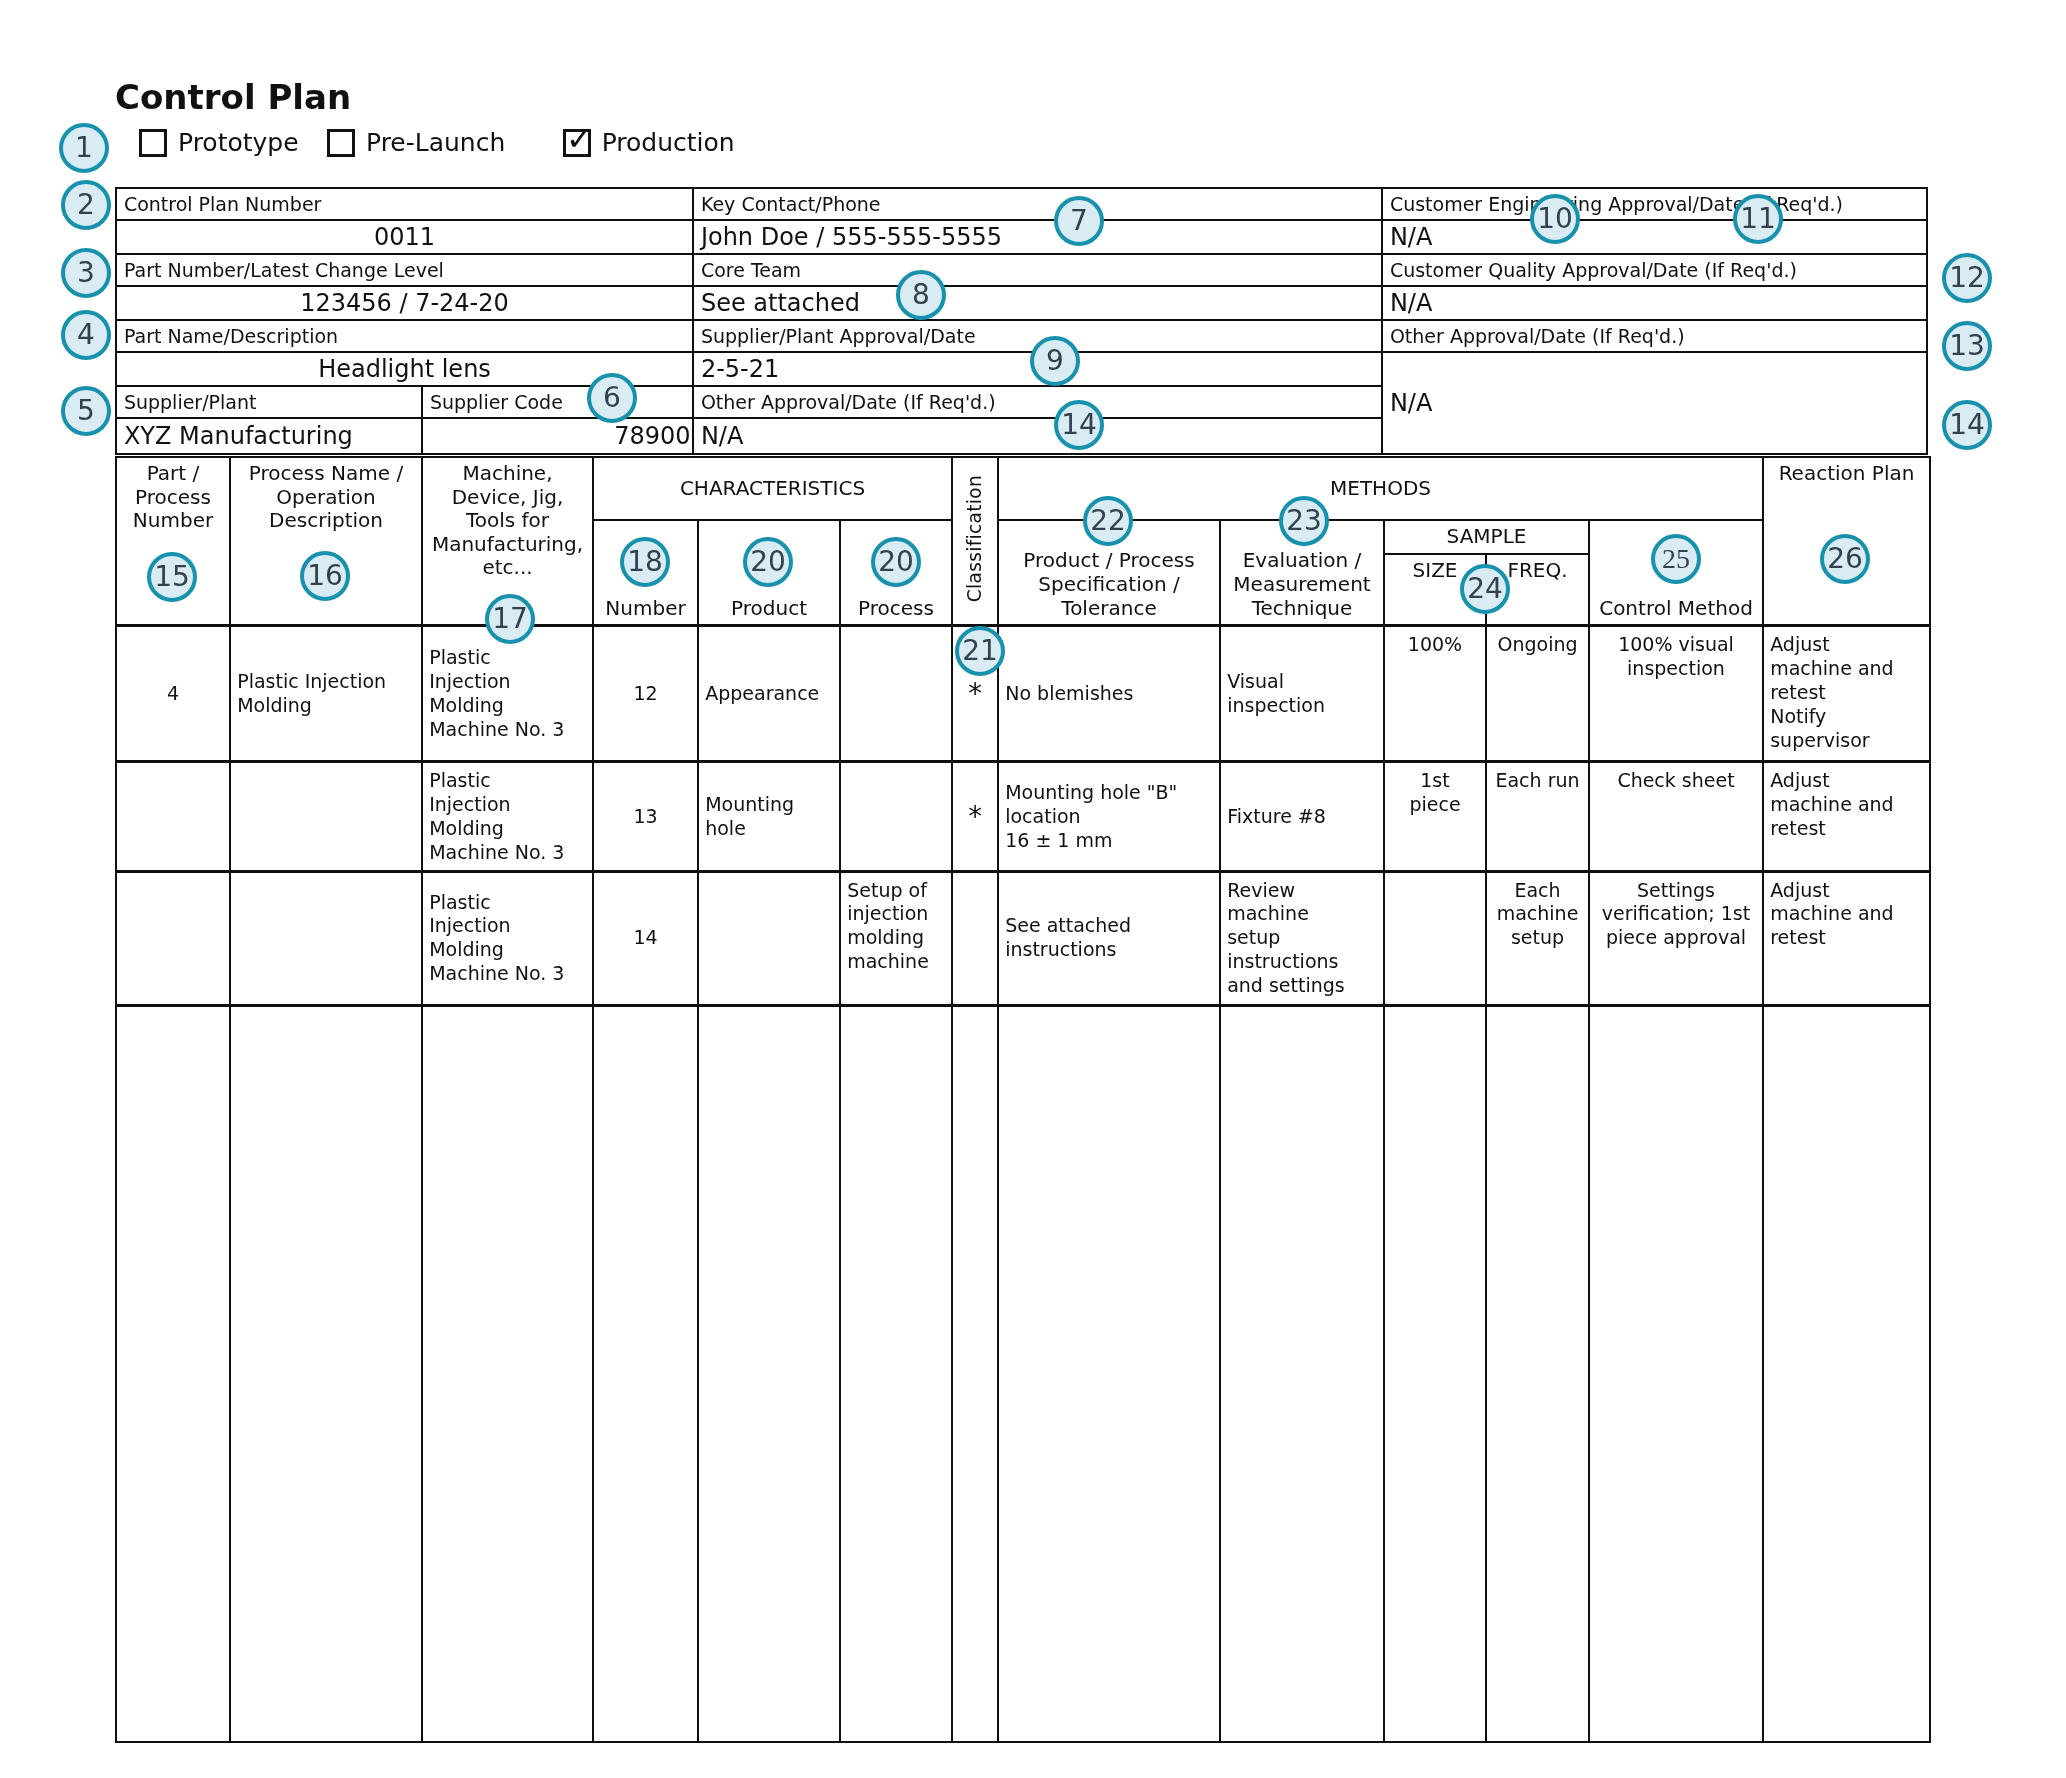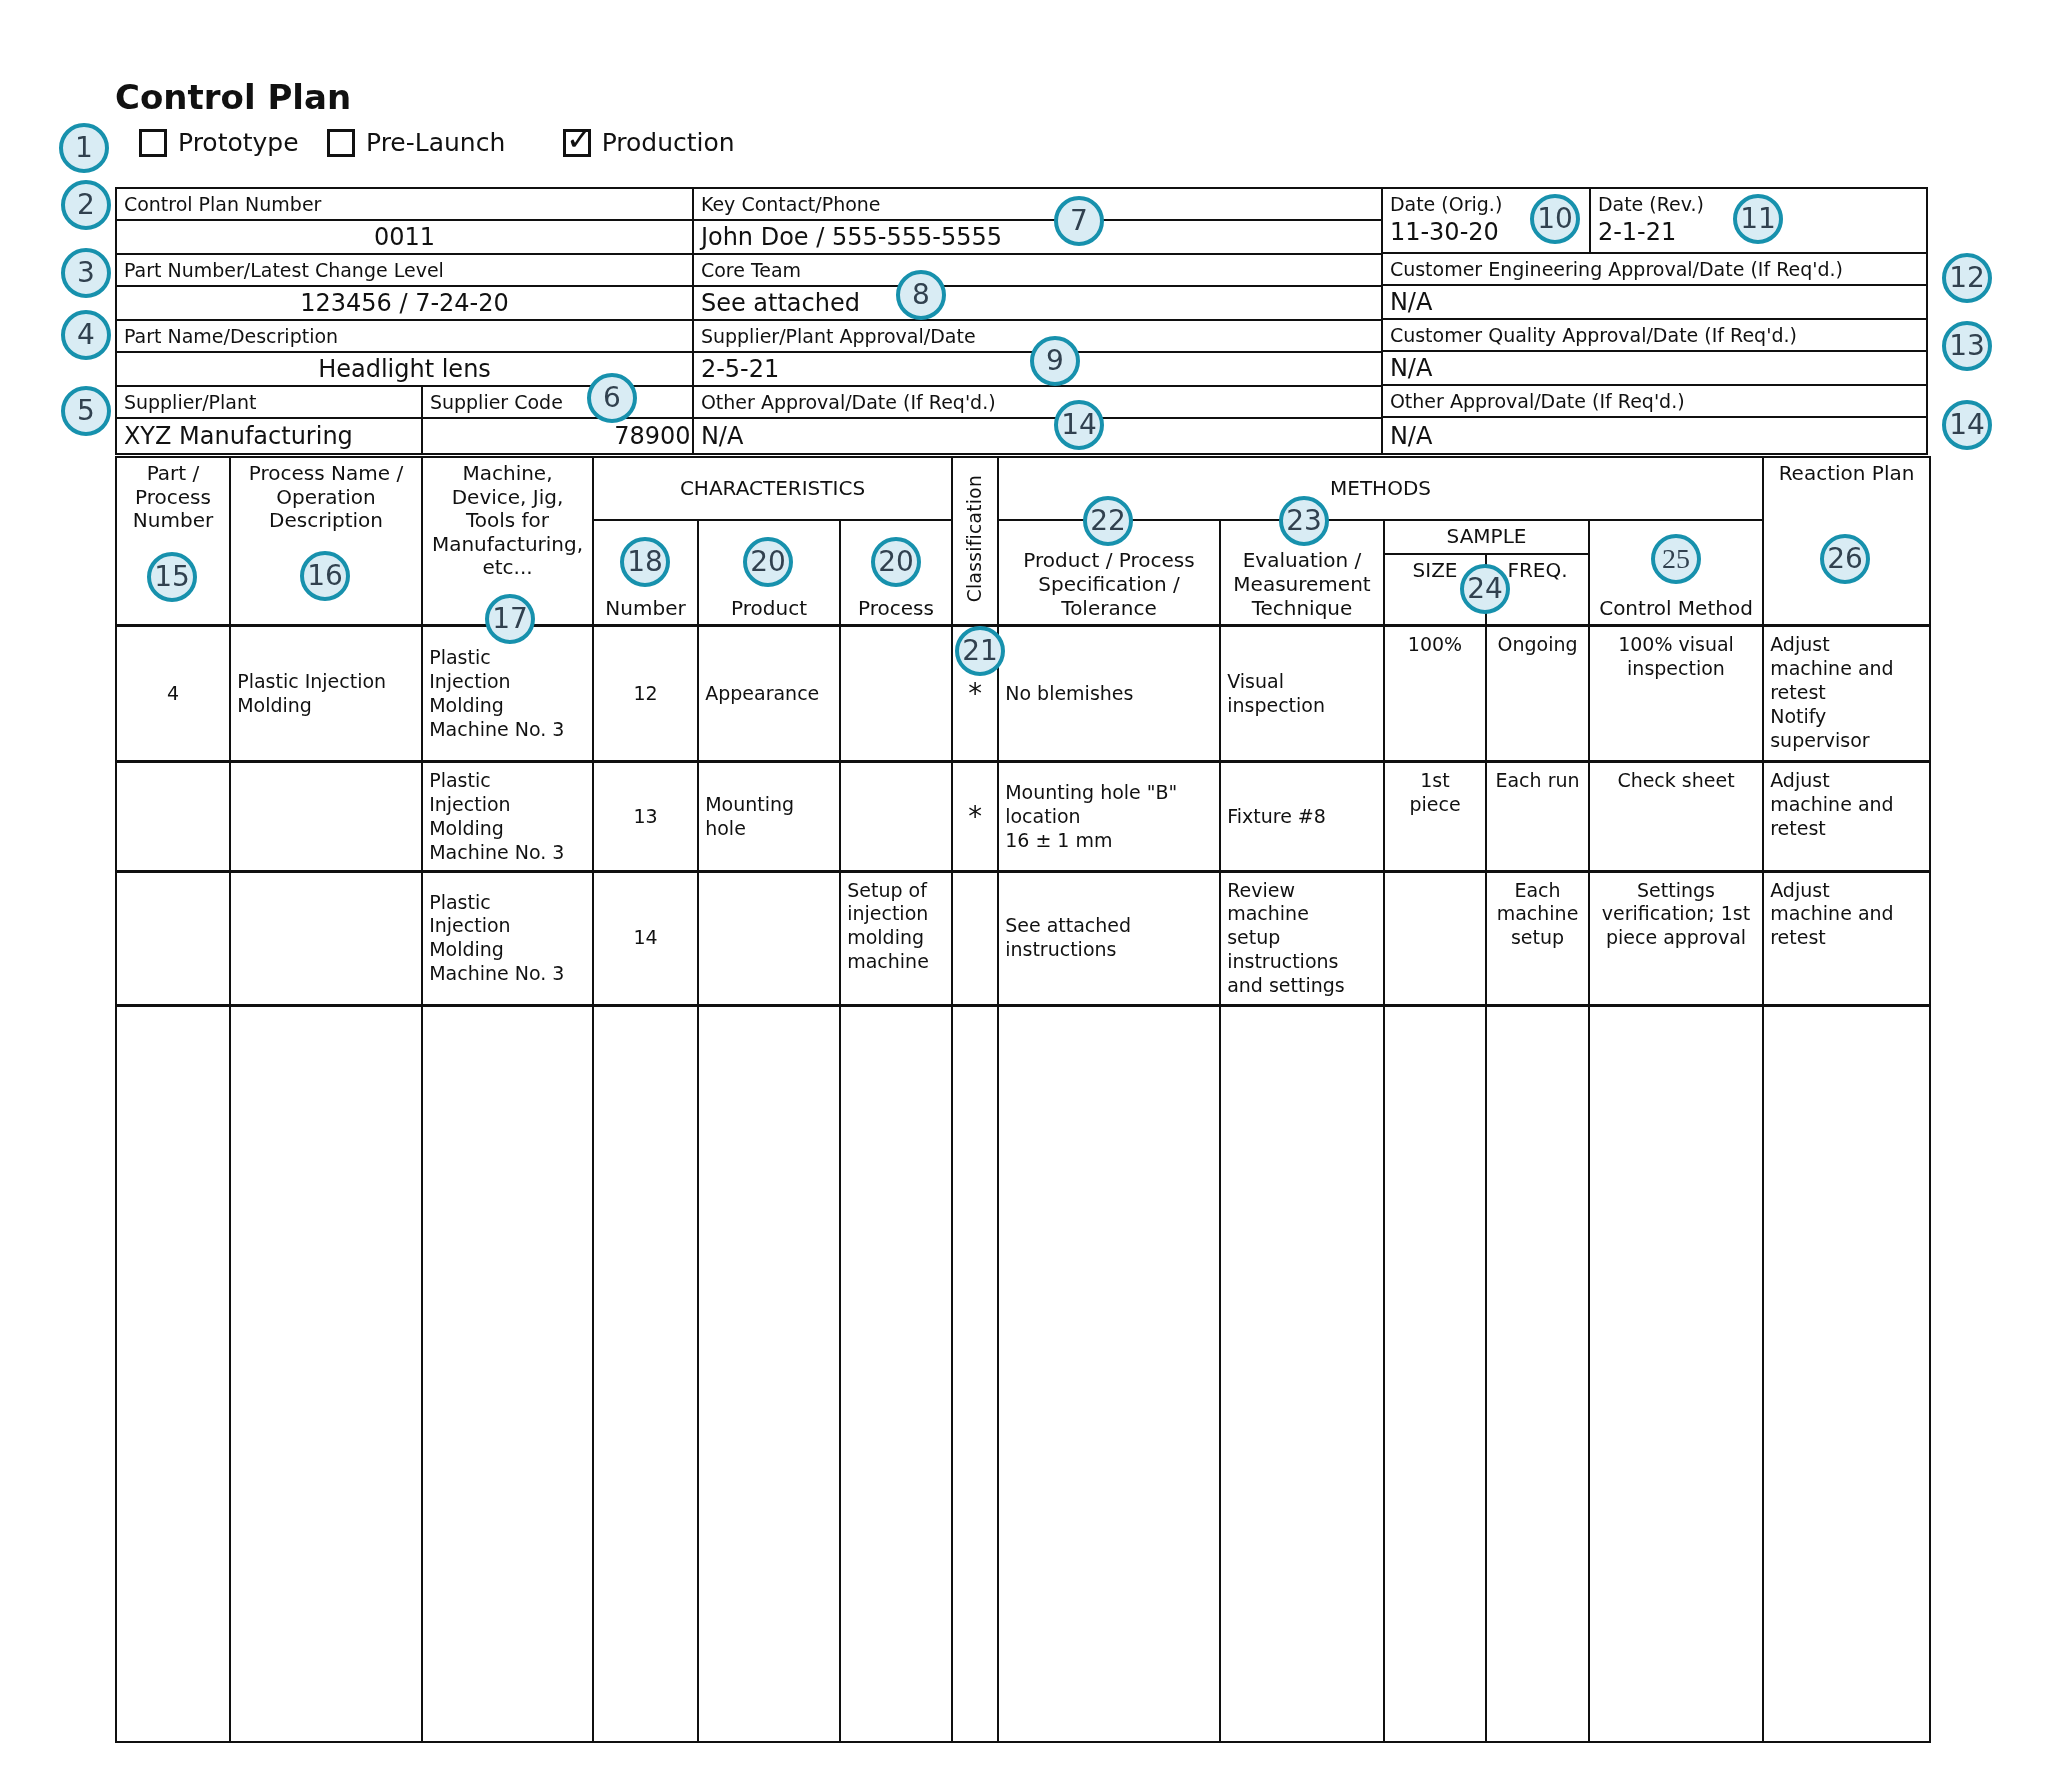--- a/index.html
+++ b/index.html
@@ -111,30 +111,20 @@
       <div class="hv">John Doe / 555-555-5555</div>
       <div class="hl">Core Team</div>
       <div class="hv">See attached</div>
       <div class="hl">Supplier/Plant Approval/Date</div>
       <div class="hv">2-5-21</div>
       <div class="hl">Other Approval/Date (If Req'd.)</div>
       <div class="hv grow">N/A</div>
     </div>
 
     <div class="hcol c">
-      <div class="hdate">
-        <div class="dcell">
-          <div class="dlabel">Date (Orig.)</div>
-          <div class="dvalue">11-30-20</div>
-        </div>
-        <div class="dcell">
-          <div class="dlabel">Date (Rev.)</div>
-          <div class="dvalue">2-1-21</div>
-        </div>
-      </div>
       <div class="hl">Customer Engineering Approval/Date (If Req'd.)</div>
       <div class="hv">N/A</div>
       <div class="hl">Customer Quality Approval/Date (If Req'd.)</div>
       <div class="hv">N/A</div>
       <div class="hl">Other Approval/Date (If Req'd.)</div>
       <div class="hv grow">N/A</div>
     </div>
   </div>
 
   <table class="plan">

